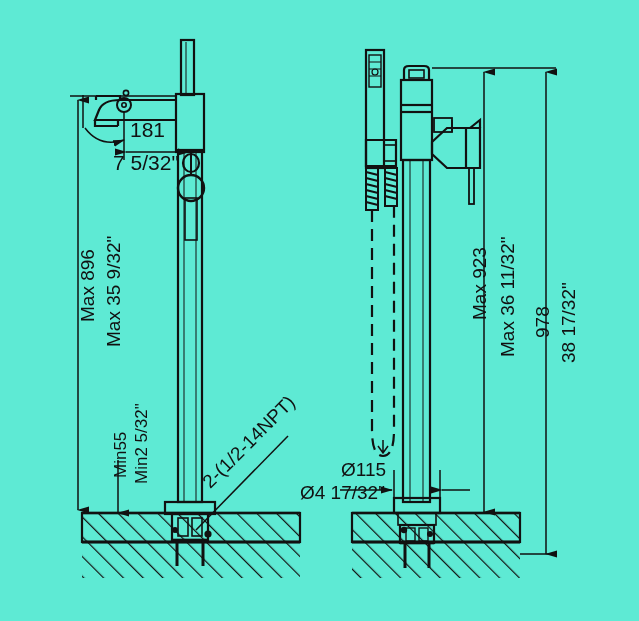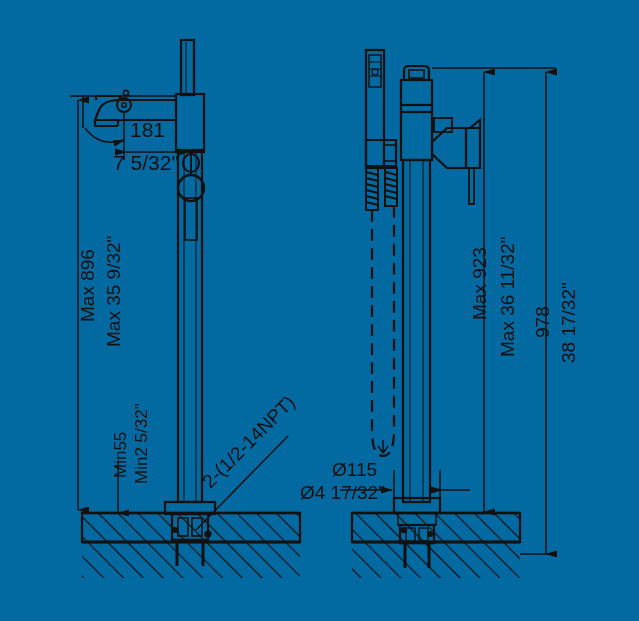--- a/index.html
+++ b/index.html
@@ -4,21 +4,21 @@
 <style>
   html, body {
     margin: 0;
     padding: 0;
     background: #ffffff;
   }
   #stage {
     position: relative;
     width: 639px;
     height: 621px;
-    background: #0369a1;
+    background: #5eead4;
     overflow: hidden;
     font-family: "Liberation Sans", sans-serif;
   }
   #stage svg {
     position: absolute;
     left: 0;
     top: 0;
   }
   .lbl {
     position: absolute;
@@ -225,17 +225,17 @@
   <div class="lbl" style="left:199px; top:478px; font-size:19px; transform-origin:0 0; transform:rotate(-45deg);">2-(1/2-14NPT)</div>
 
   <div class="lbl rot90" style="left:470px; top:320px; font-size:19px;">Max 923</div>
 
   <div class="lbl rot90" style="left:498px; top:357px; font-size:19px;">Max 36 11/32"</div>
 
   <div class="lbl rot90" style="left:533px; top:338px; font-size:19px;">978</div>
 
   <div class="lbl rot90" style="left:559px; top:363px; font-size:19px;">38 17/32"</div>
 
-  <div class="lbl" style="left:332px; top:460px; font-size:19px;">Ø115</div>
+  <div class="lbl" style="left:341px; top:460px; font-size:19px;">Ø115</div>
 
   <div class="lbl" style="left:300px; top:483px; font-size:19px;">Ø4 17/32"</div>
 
 </div>
 
 </body></html>

